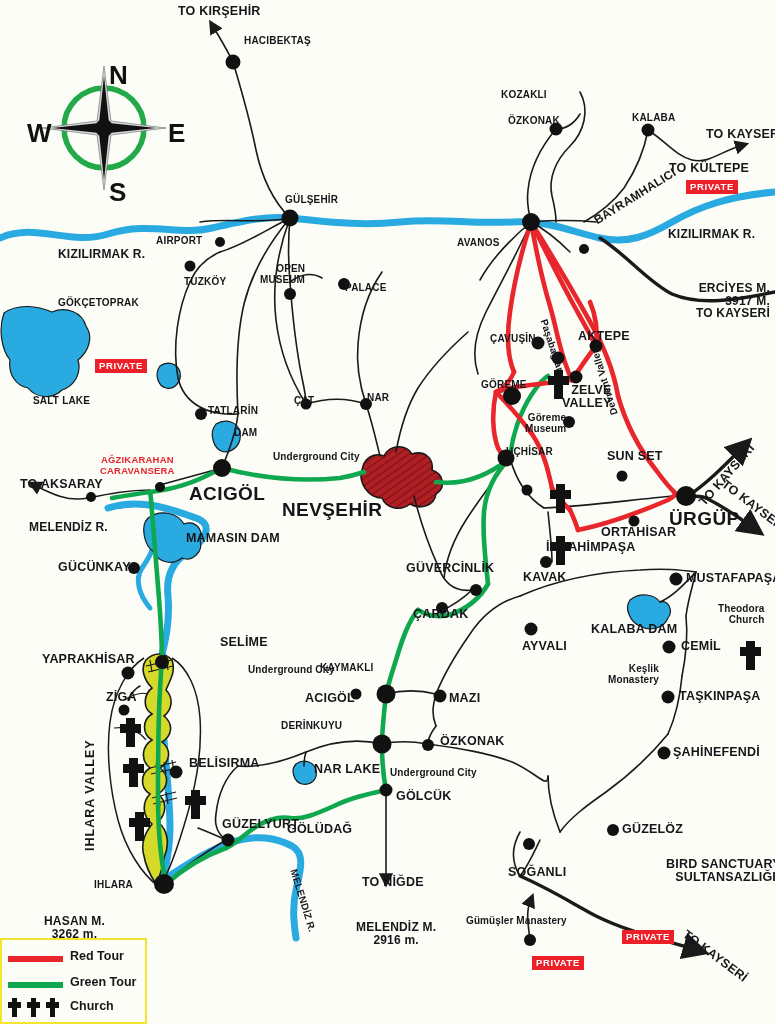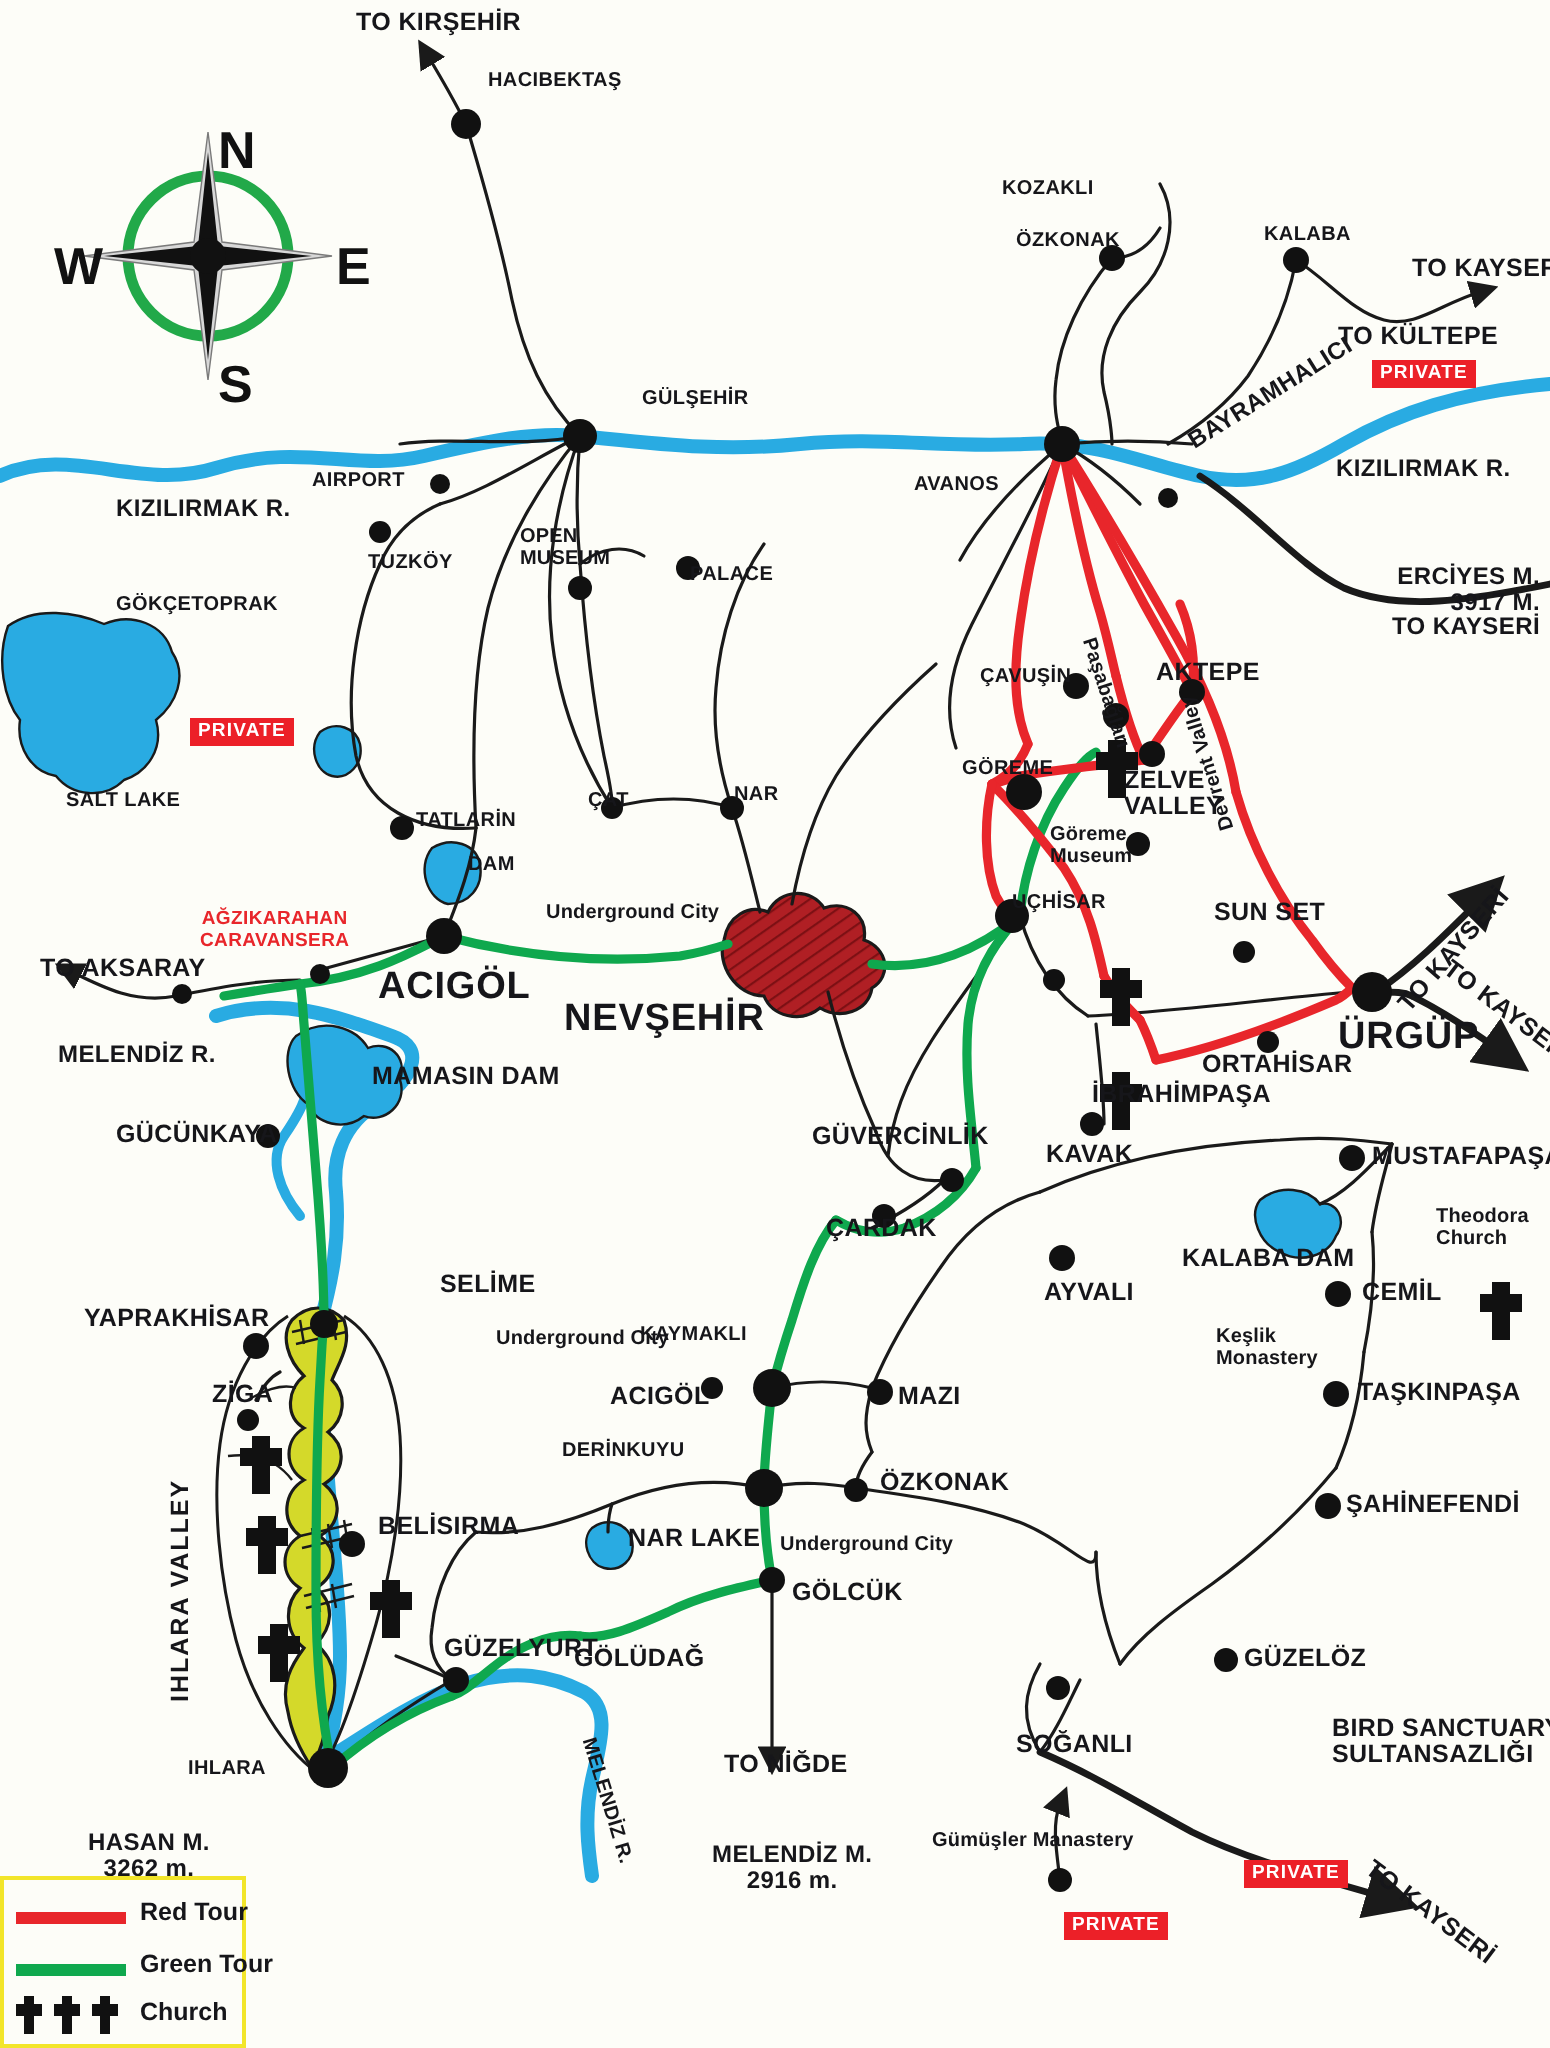--- a/index.html
+++ b/index.html
@@ -24,42 +24,42 @@
     font-family:"Liberation Sans", sans-serif;
   }
   .city   {font-size:10px;}
   .bigcity{font-size:19px;letter-spacing:.4px;}
   .town   {font-size:12.5px;}
   .small  {font-size:10px;font-weight:bold;letter-spacing:.1px;}
   .river  {font-size:12px;font-weight:bold;}
   .dir    {font-size:12.5px;font-weight:bold;}
   .mount  {font-size:12px;font-weight:bold;text-align:center;}
   .redtxt {color:#e8262b;font-size:9.5px;font-weight:bold;text-align:center;line-height:1.15;}
-  .ctr{text-align:left;}
+  .ctr{text-align:right;}
   .rt{text-align:right;}
 
   .private{
     position:absolute;
     background:#ec2028;color:#ffffff;
     font-size:9.5px;font-weight:bold;letter-spacing:.6px;
     padding:1px 4px 2px 4px;
     font-family:"Liberation Sans", sans-serif;
   }
 
   
   .rot{transform-origin:0 0;}
 
   
   #compass{position:absolute;left:20px;top:40px;width:170px;height:140px;}
   .comp-letter{position:absolute;font-size:26px;font-weight:bold;color:#111;font-family:"Liberation Sans", sans-serif;}
 
   
   #legend{
     position:absolute;left:0px;top:938px;
-    width:123px;height:86px;
+    width:147px;height:86px;
     border:2.5px solid #f2e52a;
     box-sizing:border-box;
     background:transparent;
   }
   .leg-row{position:absolute;left:6px;height:22px;}
   .leg-swatch{position:absolute;left:0;top:8px;width:55px;height:6px;}
   .leg-text{position:absolute;left:62px;top:1px;font-size:12.5px;font-weight:bold;color:#16161a;
             font-family:"Liberation Sans", sans-serif;white-space:nowrap;}
   .leg-crosses{position:absolute;left:0px;top:-2px;}
 </style>
@@ -367,21 +367,21 @@
   <div class="lbl city" style="left:508px;top:116px;">ÖZKONAK</div>
   <div class="lbl city" style="left:632px;top:113px;">KALABA</div>
   <div class="lbl dir" style="left:706px;top:128px;">TO KAYSERİ</div>
   <div class="lbl dir" style="left:669px;top:162px;">TO KÜLTEPE</div>
   <div class="private" style="left:686px;top:180px;">PRIVATE</div>
 
   <div class="lbl river rot" style="left:592px;top:216px;transform:rotate(-32deg);">BAYRAMHALICI</div>
   <div class="lbl river" style="left:668px;top:228px;">KIZILIRMAK R.</div>
   <div class="lbl river" style="left:58px;top:248px;">KIZILIRMAK R.</div>
 
-  <div class="lbl city" style="left:285px;top:195px;margin-left:36px;">GÜLŞEHİR</div>
+  <div class="lbl city" style="left:285px;top:195px;">GÜLŞEHİR</div>
   <div class="lbl city" style="left:457px;top:238px;">AVANOS</div>
   <div class="lbl city" style="left:156px;top:236px;">AIRPORT</div>
   <div class="lbl city" style="left:184px;top:277px;">TUZKÖY</div>
   <div class="lbl small ctr" style="left:260px;top:264px;white-space:pre;">OPEN
 MUSEUM</div>
   <div class="lbl city" style="left:345px;top:283px;">PALACE</div>
 
   <div class="lbl city" style="left:58px;top:298px;">GÖKÇETOPRAK</div>
   <div class="private" style="left:95px;top:359px;">PRIVATE</div>
   <div class="lbl city" style="left:33px;top:396px;">SALT LAKE</div>

